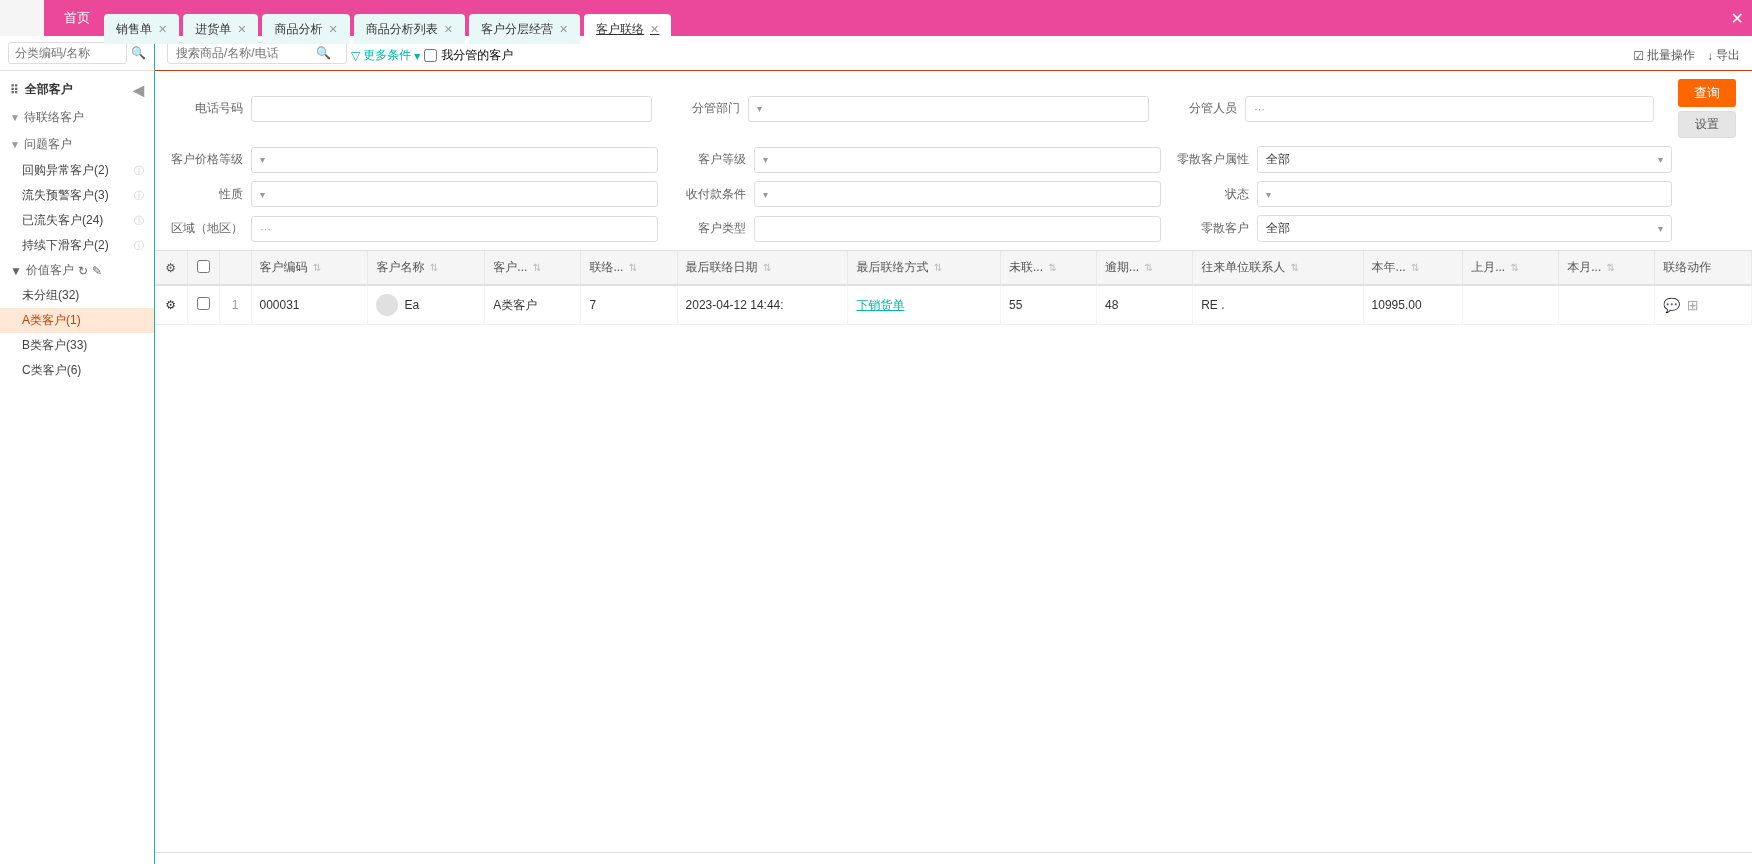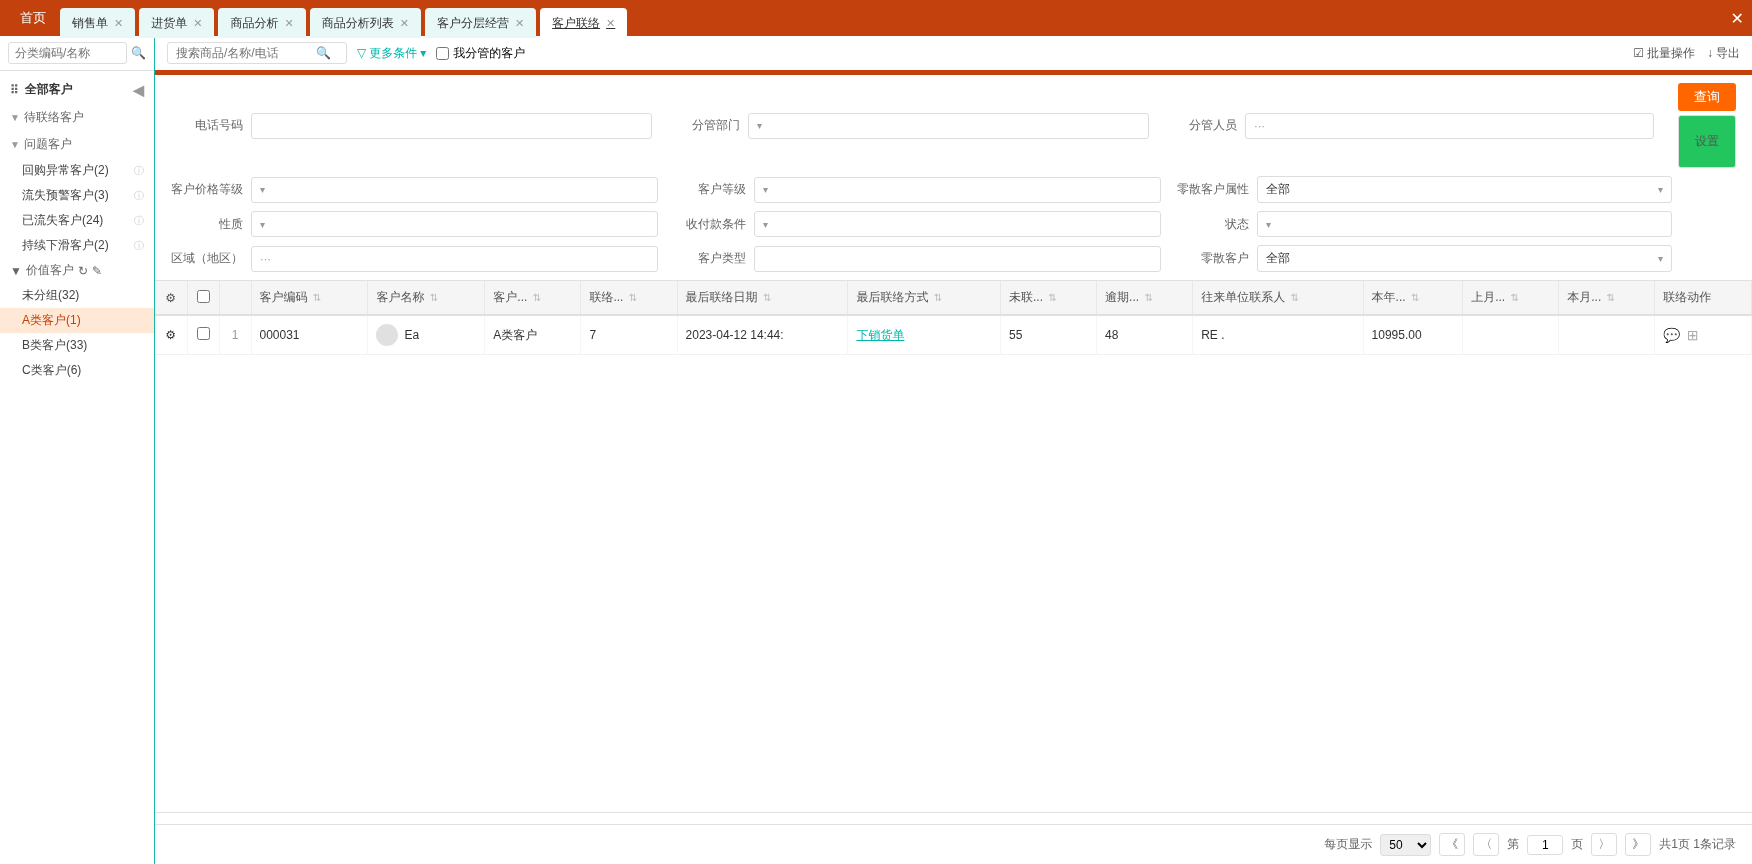--- a/index.html
+++ b/index.html
@@ -1,23 +1,24 @@
 <!DOCTYPE html>
 <html><head>
   <meta charset="utf-8">
   <style>
     * { box-sizing: border-box; margin: 0; padding: 0; font-family: 'Microsoft YaHei', Arial, sans-serif; font-size: 12px; }
     body { background: #f5f5f5; width: 1752px; min-height: 864px; overflow: hidden; }
 
     
     .top-bar {
       display: flex; align-items: center;
-      background: #c2410c;
-      height: 36px; padding: 2px 8px;
+      background: #ec4899;
+      height: 36px; padding: 8px 8px;
       color: white;
+      margin-left: 44px;
     }
     .top-bar .home-tab {
       color: white; font-size: 13px; padding: 0 12px; cursor: pointer; height: 36px; line-height: 36px;
     }
     .tab-item {
       display: flex; align-items: center;
       background: #e8f8f7; color: #333;
       border-radius: 4px 4px 0 0;
       padding: 0 12px; height: 30px; margin: 6px 2px 0;
       cursor: pointer; font-size: 12px; position: relative;
@@ -68,22 +69,22 @@
     .sidebar-item.active { background: #ffe8d6; color: #c2410c; }
     .sidebar-item .info-icon { margin-left: auto; color: #ccc; font-size: 10px; }
 
     .sidebar-subsection { padding: 4px 10px; color: #666; font-size: 11px; display: flex; align-items: center; gap: 4px; }
 
     
     .content-area { flex: 1; display: flex; flex-direction: column; overflow: hidden; }
 
     
     .toolbar {
-      display: flex; align-items: center; padding: 6px 12px;
-      background: white; border-bottom: 5px solid #c2410c; gap: 10px;
+      display: flex; align-items: flex-end; padding: 6px 12px;
+      background: white; border-bottom: 1px solid #c2410c; gap: 4px;
     }
     .toolbar-search {
       display: flex; align-items: center;
       border: 1px solid #ddd; border-radius: 3px; padding: 3px 8px;
       background: white; min-width: 180px;
     }
     .toolbar-search input { border: none; outline: none; font-size: 12px; width: 140px; color: #999; }
     .toolbar-search .s-icon { color: #00b8a9; cursor: pointer; }
 
     .more-filter {
@@ -115,22 +116,22 @@
       min-height: 26px;
     }
     .filter-input .drop-arrow { color: #999; font-size: 10px; }
     .filter-input .dots { color: #999; font-size: 11px; }
 
     .query-btn {
       background: #ff6600; color: white; border: none; border-radius: 3px;
       padding: 5px 16px; cursor: pointer; font-size: 13px; margin-left: 8px;
     }
     .setting-btn {
-      background: #22c55e; color: #555; border: 1px solid #ddd; border-radius: 3px;
-      padding: 17px 12px; cursor: pointer; font-size: 12px; margin-left: 8px;
+      background: #e5e5e5; color: #555; border: 1px solid #ddd; border-radius: 3px;
+      padding: 4px 12px; cursor: pointer; font-size: 12px; margin-left: 8px;
     }
 
     
     .table-area { flex: 1; background: white; overflow: auto; margin: 0; }
 
     table {
       width: 100%; border-collapse: collapse; font-size: 12px;
     }
     thead tr { background: #f5f5f5; border-bottom: 2px solid #e0e0e0; }
     thead th {
@@ -457,31 +458,15 @@
     </td>
   </tr>
           </tbody>
       </table>
     </div>
 
     <div class="horizontal-scroll">
       <div class="horizontal-scroll-inner"></div>
     </div>
 
-    <div class="pagination-bar">
-      <span class="pagination-label">每页显示</span>
-      <select class="page-size-select">
-        <option value="50">50</option>
-        <option value="20">20</option>
-        <option value="100">100</option>
-      </select>
-      <button class="page-btn">《</button>
-      <button class="page-btn">〈</button>
-      <span class="pagination-label">第</span>
-      <input class="page-input" type="text" value="1" style="">
-      <span class="pagination-label">页</span>
-      <button class="page-btn">〉</button>
-      <button class="page-btn">》</button>
-      <span class="total-label">共1页 1条记录</span>
-    </div>
 
   </div>
 </div>
 
 </body></html>

